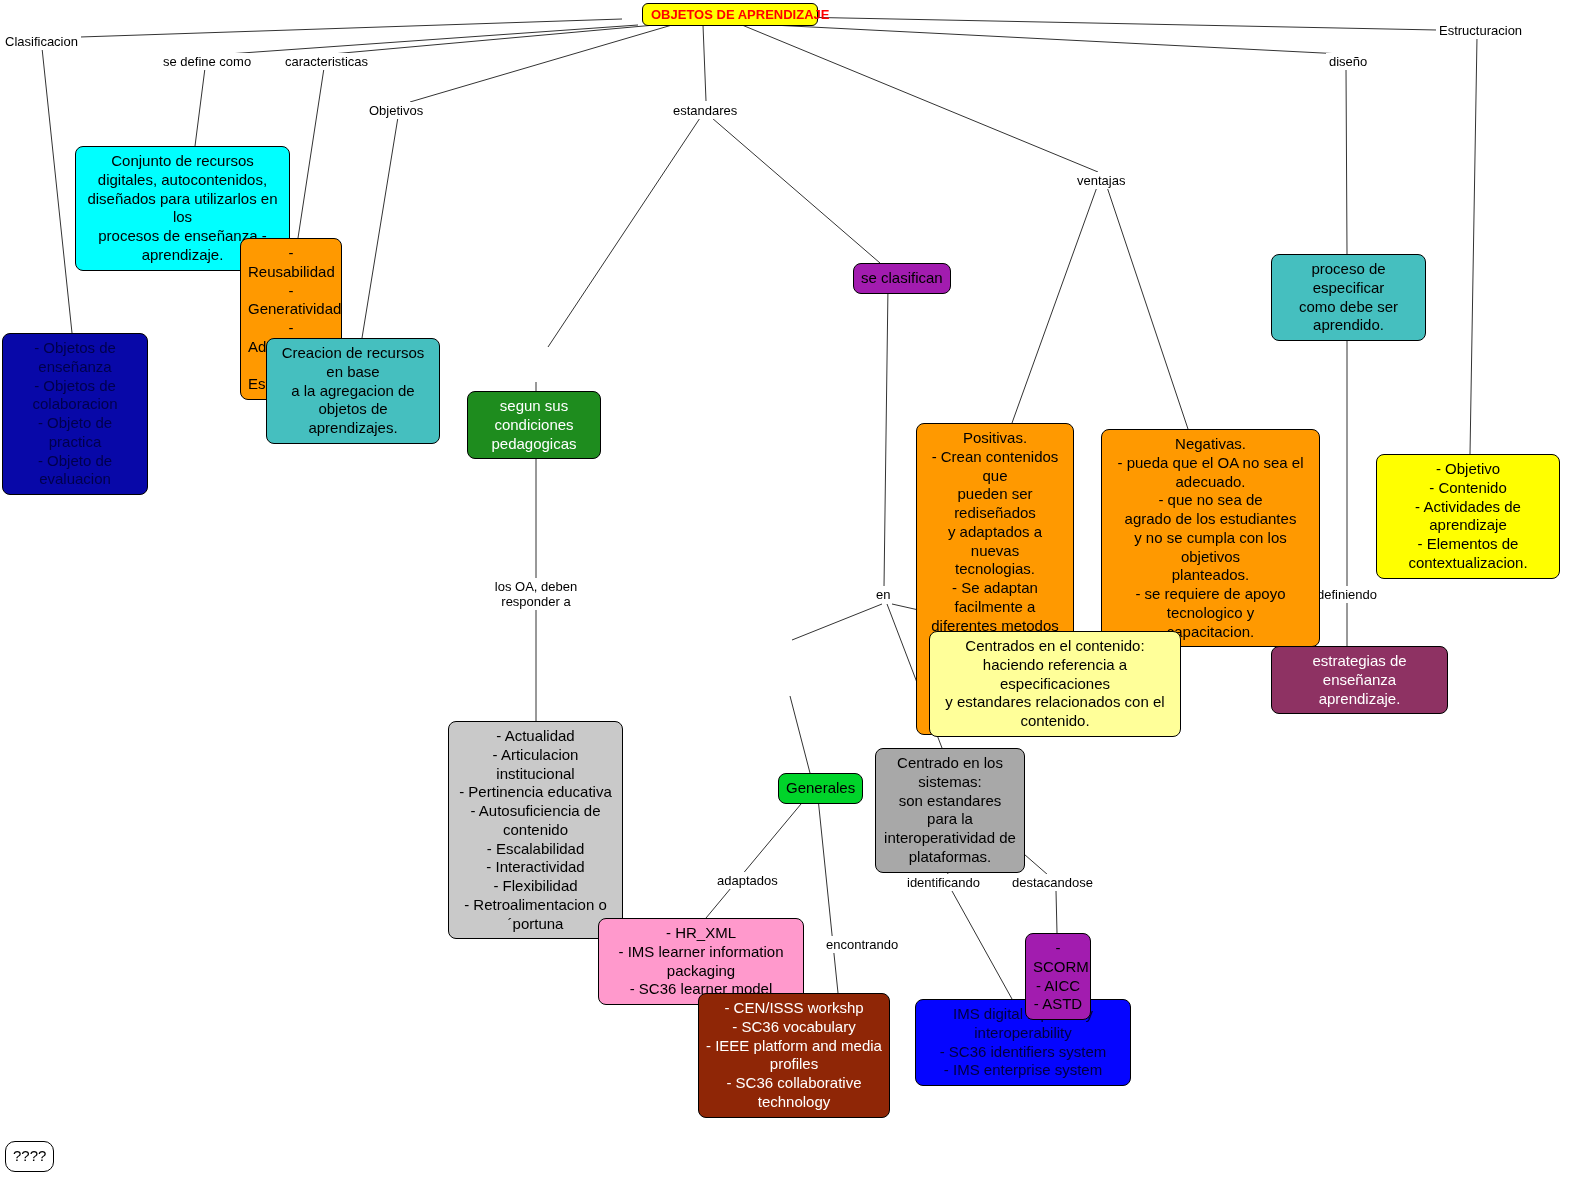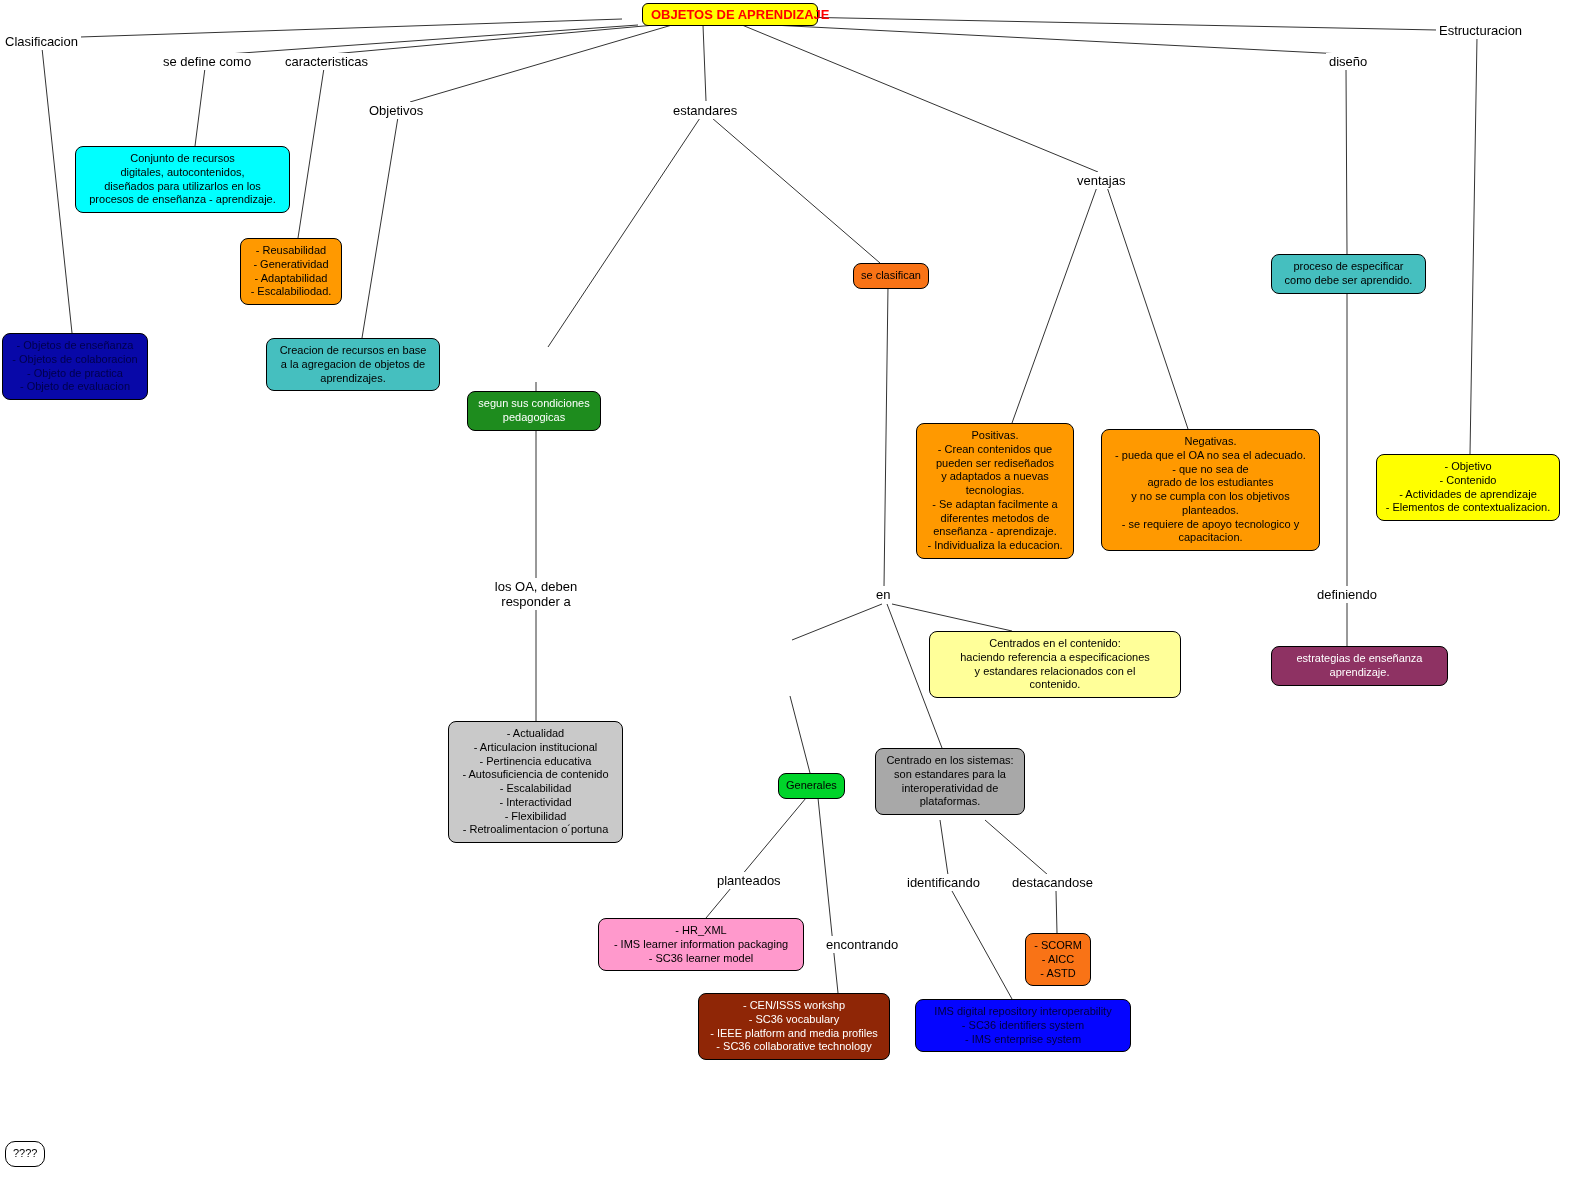--- a/index.html
+++ b/index.html
@@ -4,40 +4,40 @@
 <style>
   * { margin:0; padding:0; box-sizing:border-box; }
   body { background:#fff; font-family:"Liberation Sans", sans-serif; }
   #map {
     position:relative; width:1589px; height:1182px; background:#ffffff; overflow:hidden;
   }
   #lines { position:absolute; left:0; top:0; width:100%; height:100%; z-index:1; }
   .node {
     position:absolute; z-index:2;
     border:1px solid #000; border-radius:8px;
-    padding:5px 7px; font-size:11px; line-height:1.25;
+    padding:5px 7px; font-size:15px; line-height:1.25;
     text-align:center; white-space:pre-line; color:#000;
   }
   .label {
     position:absolute; z-index:2;
     font-size:13px; color:#000; background:#ffffff;
     padding:1px 3px; white-space:pre-line; text-align:center;
   }
   .title {
     position:absolute; z-index:3;
     background:#ffff00; border:1px solid #000; border-radius:6px;
     color:#ff0000; font-weight:bold; font-size:13px;
     text-align:center; padding:3px 8px; white-space:nowrap;
   }
   .cyan   { background:#00ffff; }
   .orange { background:#ff9900; }
   .navy   { background:#0808a8; color:#00004c; }
   .teal   { background:#45bfbf; }
   .dgreen { background:#1e8c1e; color:#ffffff; }
-  .ygreen { background:#f97316; }
+  .ygreen { background:#a21caf; }
   .yellow { background:#ffff00; }
   .lblue  { background:#99ccff; }
   .lyellow{ background:#ffff99; }
   .purple { background:#8e3263; color:#ffffff; }
   .lgray  { background:#c9c9c9; }
   .mgray  { background:#a8a8a8; }
   .green  { background:#00d42a; }
   .pink   { background:#ff99cc; }
   .darkred{ background:#8f2606; color:#ffffff; }
   .blue   { background:#0505ff; color:#000040; }
@@ -91,21 +91,21 @@
   <div class="label" style="left:282px;  top:53px;">caracteristicas</div>
   <div class="label" style="left:366px;  top:102px;">Objetivos</div>
   <div class="label" style="left:670px;  top:102px;">estandares</div>
   <div class="label" style="left:1074px; top:172px;">ventajas</div>
   <div class="label" style="left:1326px; top:53px;">diseño</div>
   <div class="label" style="left:1436px; top:22px;">Estructuracion</div>
   <div class="label" style="left:486px;  top:578px; width:100px;">los OA, deben
 responder a</div>
   <div class="label" style="left:873px;  top:586px;">en</div>
   <div class="label" style="left:1314px; top:586px;">definiendo</div>
-  <div class="label" style="left:714px;  top:872px;">planteados</div>
+  <div class="label" style="left:714px;  top:872px;">adaptados</div>
   <div class="label" style="left:904px;  top:874px;">identificando</div>
   <div class="label" style="left:1009px; top:874px;">destacandose</div>
   <div class="label" style="left:823px;  top:936px;">encontrando</div>
 
   <div class="node cyan" style="left:75px;   top:146px; width:215px;">Conjunto de recursos
 digitales, autocontenidos,
 diseñados para utilizarlos en los
 procesos de enseñanza - aprendizaje.</div>
   <div class="node orange" style="left:240px;  top:238px; width:102px;">- Reusabilidad
 - Generatividad

